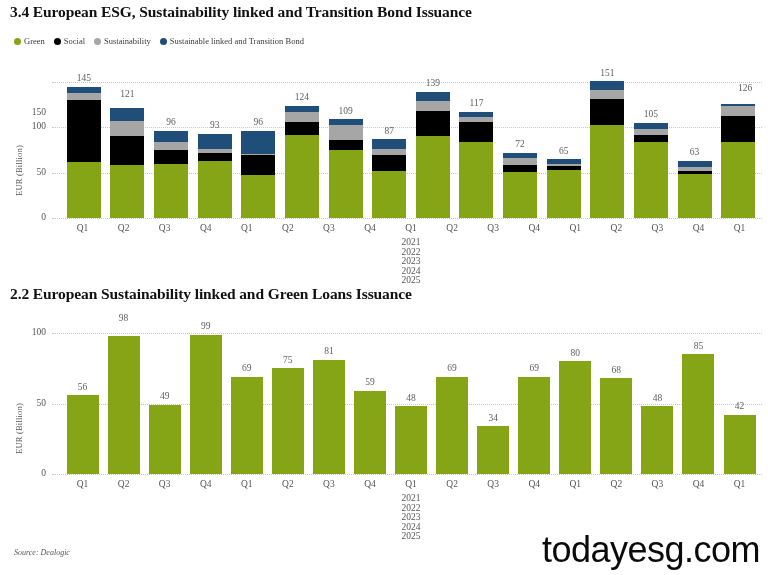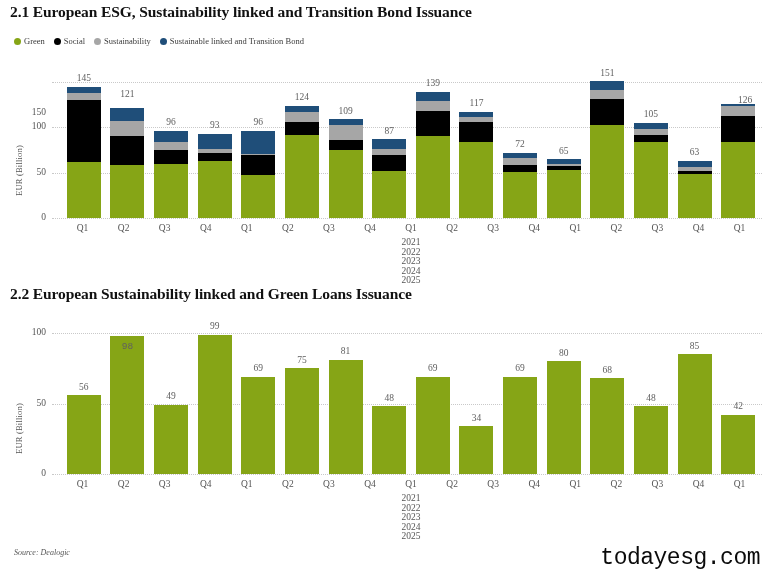--- a/index.html
+++ b/index.html
@@ -138,32 +138,32 @@
     left: 14px;
     bottom: 18px;
     font-size: 8px;
     font-style: italic;
     color: #555;
   }
   .watermark {
     position: absolute;
     right: 8px;
     bottom: 4px;
-    font-family: Liberation Mono, monospace;
-    font-size: 23px;
+    font-family: Liberation Sans, sans-serif;
+    font-size: 36px;
     color: #0a0a0a;
     letter-spacing: -0.5px;
   }
 </style>
 </head>
 <body>
 
 <div class="panel" style="position:absolute; left:0; top:0; width:768px; height:275px;">
 
-  <div class="chart-title" style="position:absolute; left:10px; top:3px;">2.1 European ESG, Sustainability linked and Transition Bond Issuance</div>
+  <div class="chart-title" style="position:absolute; left:10px; top:3px;">3.4 European ESG, Sustainability linked and Transition Bond Issuance</div>
 
   <div class="legend" style="position:absolute; left:0px; top:30px;">
     <span class="legend-item">
       <span class="legend-dot" style="background:#86A516"></span>
       <span>Green</span>
     </span>
     <span class="legend-item">
       <span class="legend-dot" style="background:#000000"></span>
       <span>Social</span>
     </span>
@@ -327,21 +327,21 @@
           </div>
           <div class="bar-total" style="bottom: 60.12px;">63</div>
         </div>
         <div class="barslot">
           <div class="bar" style="height: 114.24px;">
             <div class="seg" style="background: rgb(31, 78, 121); height: 1.81333px;"></div>
             <div class="seg" style="background: rgb(166, 166, 166); height: 10.88px;"></div>
             <div class="seg" style="background: rgb(0, 0, 0); height: 25.3867px;"></div>
             <div class="seg" style="background: rgb(134, 165, 22); height: 76.16px;"></div>
           </div>
-          <div class="bar-total" style="bottom: 113px; margin-left: 14px;">126</div>
+          <div class="bar-total" style="bottom: 125px; margin-left: 14px;">126</div>
         </div>
       </div>
     <div class="xaxis" id="c1-xaxis" style="left:62px; top:178px; width:698px;">
         <div class="xslot">Q1</div>
         <div class="xslot">Q2</div>
         <div class="xslot">Q3</div>
         <div class="xslot">Q4</div>
         <div class="xslot">Q1</div>
         <div class="xslot">Q2</div>
         <div class="xslot">Q3</div>
@@ -386,21 +386,21 @@
         <div class="barslot">
           <div class="bar" style="height: 78.9091px;">
             <div class="seg" style="background: rgb(134, 165, 22); height: 78.9091px;"></div>
           </div>
           <div class="bar-total" style="bottom: 81.9091px;">56</div>
         </div>
         <div class="barslot">
           <div class="bar" style="height: 138.091px;">
             <div class="seg" style="background: rgb(134, 165, 22); height: 138.091px;"></div>
           </div>
-          <div class="bar-total" style="bottom: 123px; font-family: Liberation Mono, monospace;">98</div>
+          <div class="bar-total" style="bottom: 151px;">98</div>
         </div>
         <div class="barslot">
           <div class="bar" style="height: 69.0455px;">
             <div class="seg" style="background: rgb(134, 165, 22); height: 69.0455px;"></div>
           </div>
           <div class="bar-total" style="bottom: 72.0455px;">49</div>
         </div>
         <div class="barslot">
           <div class="bar" style="height: 139.5px;">
             <div class="seg" style="background: rgb(134, 165, 22); height: 139.5px;"></div>
@@ -417,20 +417,26 @@
           <div class="bar" style="height: 105.682px;">
             <div class="seg" style="background: rgb(134, 165, 22); height: 105.682px;"></div>
           </div>
           <div class="bar-total" style="bottom: 108.682px;">75</div>
         </div>
         <div class="barslot">
           <div class="bar" style="height: 114.136px;">
             <div class="seg" style="background: rgb(134, 165, 22); height: 114.136px;"></div>
           </div>
           <div class="bar-total" style="bottom: 117.136px;">81</div>
+        </div>
+        <div class="barslot">
+          <div class="bar" style="height: 83.1364px;">
+            <div class="seg" style="background: rgb(134, 165, 22); height: 83.1364px;"></div>
+          </div>
+          <div class="bar-total" style="bottom: 86.1364px;">59</div>
         </div>
         <div class="barslot">
           <div class="bar" style="height: 67.6364px;">
             <div class="seg" style="background: rgb(134, 165, 22); height: 67.6364px;"></div>
           </div>
           <div class="bar-total" style="bottom: 70.6364px;">48</div>
         </div>
         <div class="barslot">
           <div class="bar" style="height: 97.2273px;">
             <div class="seg" style="background: rgb(134, 165, 22); height: 97.2273px;"></div>

